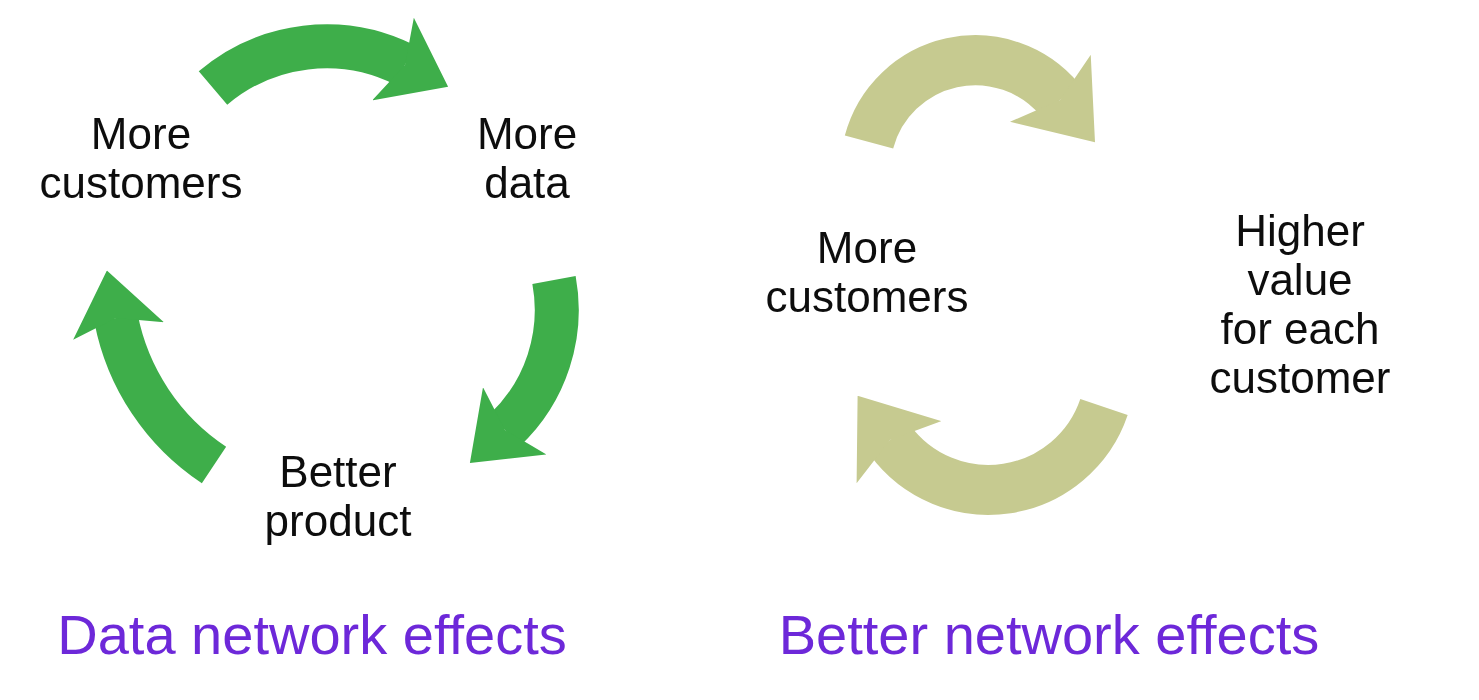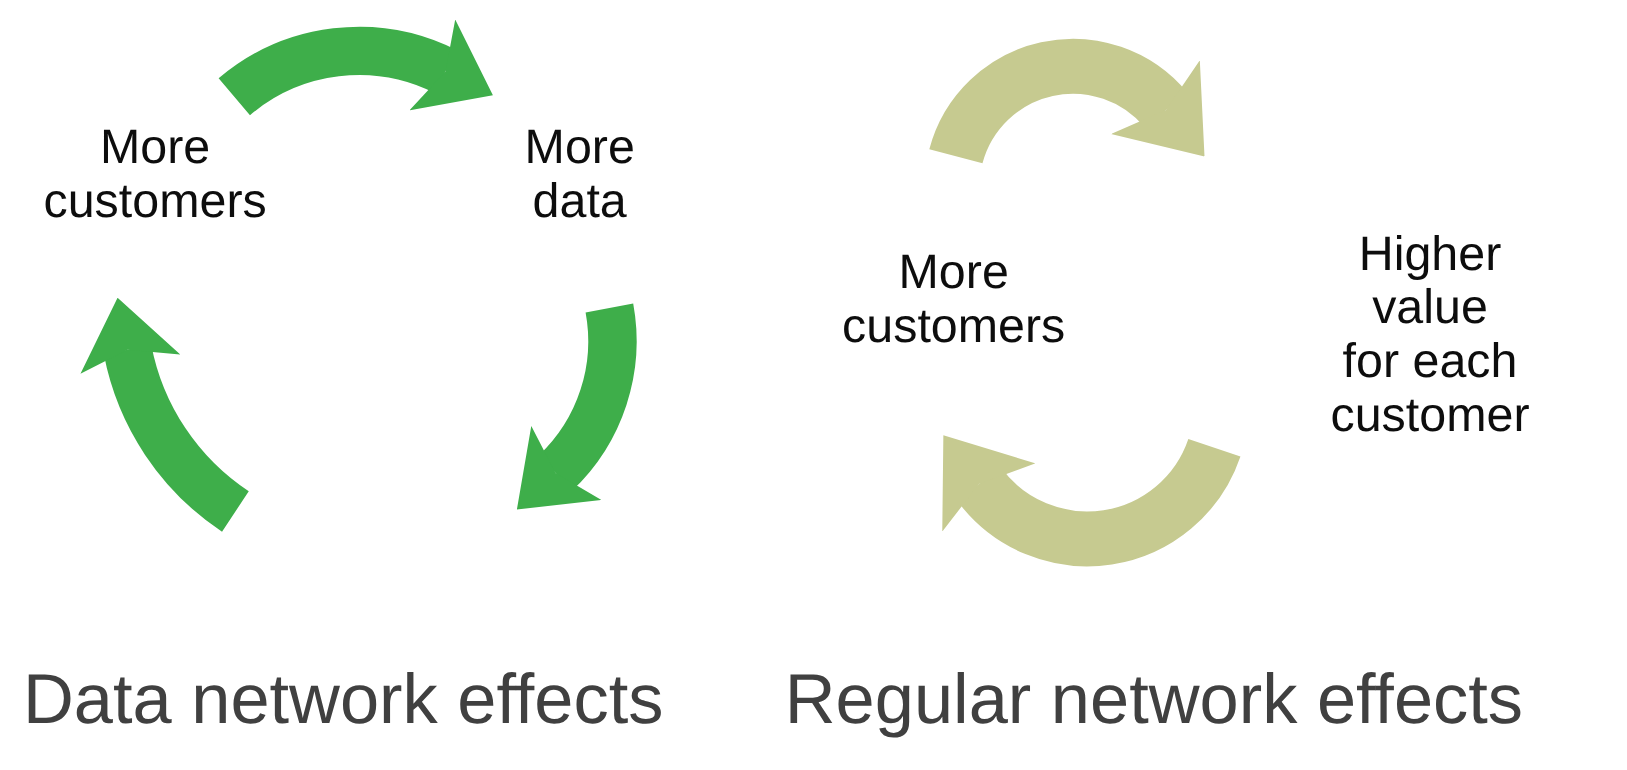--- a/index.html
+++ b/index.html
@@ -29,23 +29,23 @@
     text-align: center;
     font-size: 44px;
     line-height: 49px;
     color: #0d0d0d;
   }
   .diagram-title {
     position: absolute;
     transform: translateX(-50%);
     white-space: nowrap;
     text-align: left;
-    font-size: 64px;
+    font-size: 56px;
     line-height: 66px;
-    color: #404040;
+    color: #6d28d9;
   }
 </style>
 </head>
 <body>
 
 <div class="canvas">
 
   <svg class="arrows-layer" viewBox="0 0 1479 700" xmlns="http://www.w3.org/2000/svg">
     <defs>
       <marker id="head-green" viewBox="0 0 6 9" refX="1.3" refY="4.5" markerWidth="1.4" markerHeight="2.1" orient="auto" markerUnits="strokeWidth">
@@ -63,25 +63,27 @@
     <path d="M 869 142 A 110 110 0 0 1 1060 100" fill="none" stroke-width="50" marker-end="url(#head-olive)" stroke="#c6ca90"></path>
     <path d="M 1104 407 A 122 122 0 0 1 890 440" fill="none" stroke-width="50" marker-end="url(#head-olive)" stroke="#c6ca90"></path>
   </svg>
 
   <div class="node-label" style="left:141px; top:109px;">More
 customers</div>
 
   <div class="node-label" style="left:527px; top:109px;">More
 data</div>
 
+  <div class="node-label" style="left:338px; top:447px;">Better
+product</div>
 
   <div class="diagram-title" style="left:312px; top:602px;">Data network effects</div>
 
   <div class="node-label" style="left:867px; top:223px;">More
 customers</div>
 
   <div class="node-label" style="left:1300px; top:206px;">Higher value
 for each
 customer</div>
 
-  <div class="diagram-title" style="left:1049px; top:602px;">Regular network effects</div>
+  <div class="diagram-title" style="left:1049px; top:602px;">Better network effects</div>
 
 </div>
 
 </body></html>

